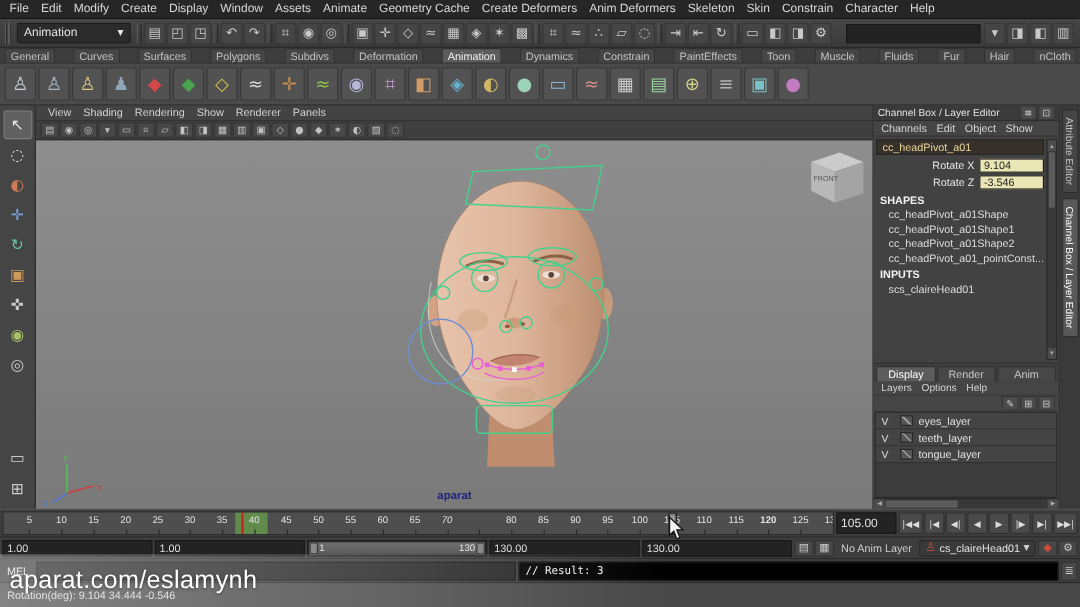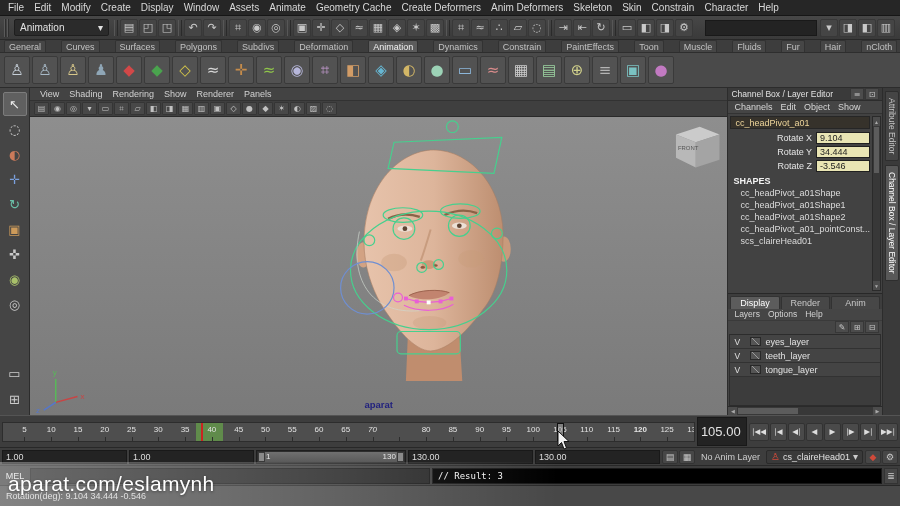--- a/index.html
+++ b/index.html
@@ -89,21 +89,21 @@
   .side-tab.active{background:#585858;color:#fff}
 
   
   #timeslider{flex:0 0 24px;background:#3d3d3d;display:flex;align-items:center;padding:1px 2px;border-top:1px solid #545454;border-bottom:1px solid #282828;gap:2px}
   #time-ruler{flex:1;position:relative;height:20px;background:#4e4e4e;border:1px solid #2d2d2d;overflow:hidden}
   .tick-label{position:absolute;top:2px;transform:translateX(-50%);font-size:8px;color:#e2e2e2}
   .tick{position:absolute;bottom:0;width:1px;height:4px;background:#2d2d2d}
   .range-highlight{position:absolute;top:0;bottom:0;background:rgba(112,190,72,.55)}
   .key-tick{position:absolute;top:0;bottom:0;width:2px;background:#cc2222}
   .current-marker{position:absolute;top:0;bottom:0;width:7px;margin-left:-3px;background:rgba(170,170,170,.55);border:1px solid #101010}
-  #current-time-field{flex:0 0 50px;height:29px;background:#232323;border:1px solid #191919;color:#e2e2e2;font-size:13px;display:flex;align-items:center;padding:0 3px}
+  #current-time-field{flex:0 0 50px;height:18px;background:#232323;border:1px solid #191919;color:#e2e2e2;font-size:10px;display:flex;align-items:center;padding:0 3px}
   #playback-controls{display:flex;gap:1px}
   .pb-btn{height:18px;min-width:17px;padding:0 2px;background:#4a4a4a;border:1px solid #323232;color:#ddd;font-size:7.5px;display:flex;align-items:center;justify-content:center;font-family:"DejaVu Sans",sans-serif;border-radius:2px}
 
   
   #rangeslider{flex:0 0 18px;background:#3d3d3d;display:flex;align-items:center;gap:2px;padding:0 2px;border-bottom:1px solid #282828}
   .rs-field{flex:0 0 42px;height:14px;background:#232323;border:1px solid #191919;color:#ddd;font-size:9px;padding:0 3px}
   #range-bar{flex:1;height:14px;background:#2d2d2d;border:1px solid #1e1e1e;position:relative;min-width:120px}
   #range-bar-inner{position:absolute;inset:1px;background:linear-gradient(#707070,#5a5a5a);display:flex;justify-content:space-between;align-items:center;padding:0 8px;font-size:8px;color:#e6e6e6}
   #range-bar-inner::before,#range-bar-inner::after{content:"";position:absolute;top:0;bottom:0;width:5px;background:#8a8a8a;border:1px solid #3a3a3a}
   #range-bar-inner::before{left:0}
@@ -406,35 +406,32 @@
           <div class="cb-menu-item">Show</div>
         </div>
       <div id="cb-content">
         <div id="cb-object">cc_headPivot_a01</div>
         <div id="cb-attrs">
             <div class="ch-row">
               <div class="ch-label">Rotate X</div>
               <div class="ch-value">9.104</div>
             </div>
             <div class="ch-row">
-              <div class="ch-label">Rotate Y</div>
-              <div class="ch-value">34.444</div>
-            </div>
-            <div class="ch-row">
               <div class="ch-label">Rotate Z</div>
               <div class="ch-value">-3.546</div>
             </div>
           </div>
         <div class="cb-section">SHAPES</div>
         <div id="cb-shapes">
             <div class="node-item">cc_headPivot_a01Shape</div>
             <div class="node-item">cc_headPivot_a01Shape1</div>
             <div class="node-item">cc_headPivot_a01Shape2</div>
             <div class="node-item">cc_headPivot_a01_pointConst...</div>
           </div>
+        <div class="cb-section">INPUTS</div>
         <div id="cb-inputs">
             <div class="node-item">scs_claireHead01</div>
           </div>
         <div id="cb-vscroll">
           <div class="scroll-arrow">▲</div>
           <div id="cb-vthumb"></div>
           <div id="cb-vfill"></div>
           <div class="scroll-arrow">▼</div>
         </div>
       </div>

